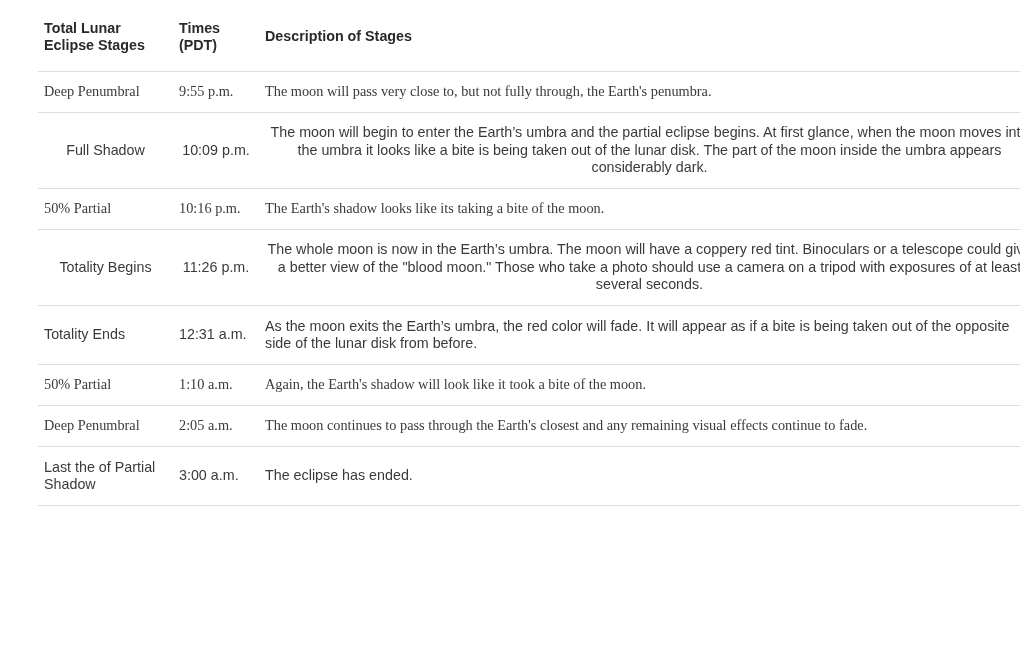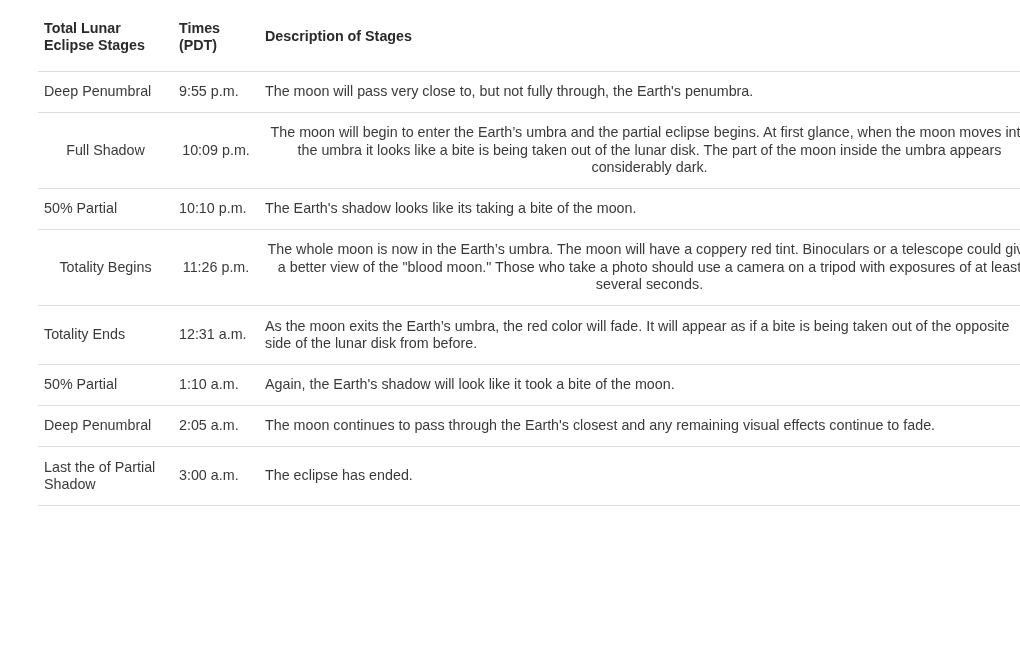--- a/index.html
+++ b/index.html
@@ -41,21 +41,21 @@
       font-weight: bold;
       color: #2a2a2a;
       height: 68px;
       padding-top: 3px;
     }
     td {
       font-weight: normal;
       color: #3a3a3a;
     }
     tr.h1 td { height: 58px; }
-    tr.h2 td { height: 40px; }
+    tr.h2 td { height: 40px; font-family: Liberation Serif, serif; }
     tr.h3 td { height: 75px; text-align: center; }
     td.desc { padding-right: 4px; }
   </style>
 </head>
 <body>
 
 <div class="table-wrap">
   <table>
     <colgroup>
       <col class="c1">
@@ -75,21 +75,21 @@
         <td>9:55 p.m.</td>
         <td class="desc">The moon will pass very close to, but not fully through, the Earth's penumbra.</td>
       </tr>
       <tr class="h3">
         <td>Full Shadow</td>
         <td>10:09 p.m.</td>
         <td class="desc">The moon will begin to enter the Earth’s umbra and the partial eclipse begins. At first glance, when the moon moves into the umbra it looks like a bite is being taken out of the lunar disk. The part of the moon inside the umbra appears considerably dark.</td>
       </tr>
       <tr class="h2">
         <td>50% Partial</td>
-        <td>10:10 p.m.</td>
+        <td>10:16 p.m.</td>
         <td class="desc">The Earth's shadow looks like its taking a bite of the moon.</td>
       </tr>
       <tr class="h3">
         <td>Totality Begins</td>
         <td>11:26 p.m.</td>
         <td class="desc">The whole moon is now in the Earth’s umbra. The moon will have a coppery red tint. Binoculars or a telescope could give a better view of the "blood moon." Those who take a photo should use a camera on a tripod with exposures of at least several seconds.</td>
       </tr>
       <tr class="h1">
         <td>Totality Ends</td>
         <td>12:31 a.m.</td>

